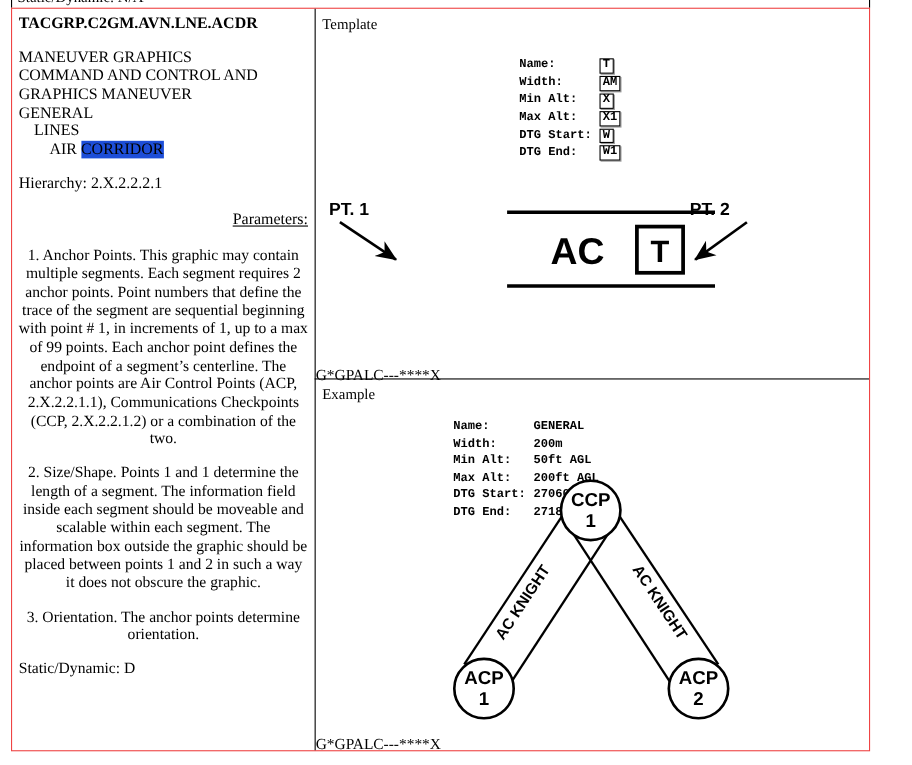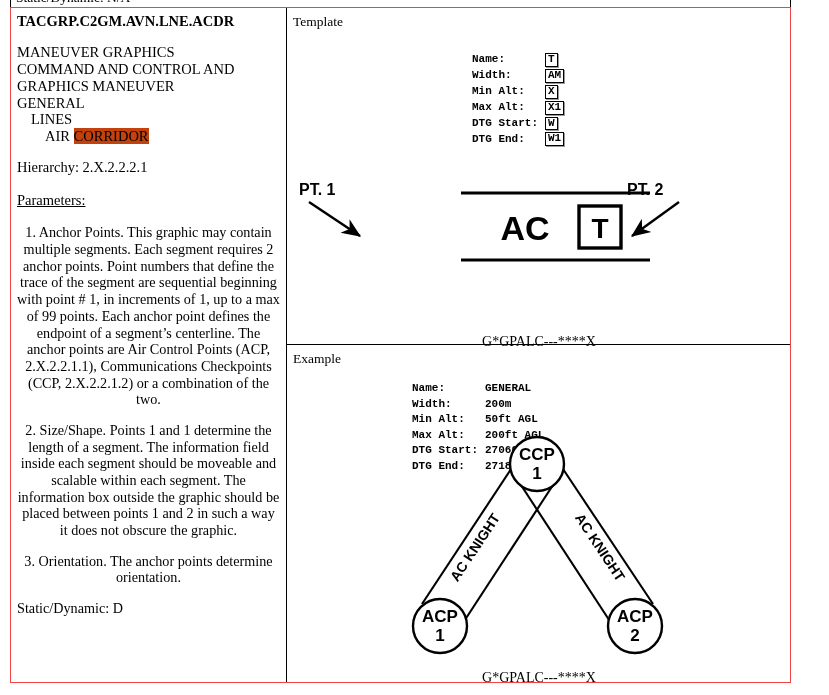--- a/index.html
+++ b/index.html
@@ -80,30 +80,31 @@
     margin: 0 0 14px 0;
   }
   .taxonomy {
     font-size: 14.5px;
     line-height: 1.17;
     margin: 0 0 14px 0;
   }
   .taxonomy .ind1 { padding-left: 14px; display: block; }
   .taxonomy .ind2 { padding-left: 28px; display: block; }
   .hl {
-    background: #c2410c;
+    background: #1d4ed8;
   }
   .hier-line {
     font-size: 14.5px;
     margin: 0 0 16px 0;
   }
   .params-head {
     font-size: 14.5px;
     text-decoration: underline;
     margin: 0 0 15px 0;
+    text-align: right;
   }
   .para {
     font-size: 14.2px;
     line-height: 1.175;
     margin: 0 0 14px 0;
     text-align: center;
   }
   .static-line {
     font-size: 14.2px;
     margin: 0;
@@ -161,21 +162,21 @@
   .diagram {
     position: absolute;
     left: 0;
     top: 0;
   }
 
   
   .sidc {
     position: absolute;
     width: 100%;
-    text-align: center;
+    text-align: left;
     font-size: 14px;
     font-family: "Liberation Serif", "DejaVu Serif", serif;
   }
 </style>
 </head>
 <body>
 
 <div id="top-cut">
   <div class="cut-text">Static/Dynamic: N/A</div>
 </div>

